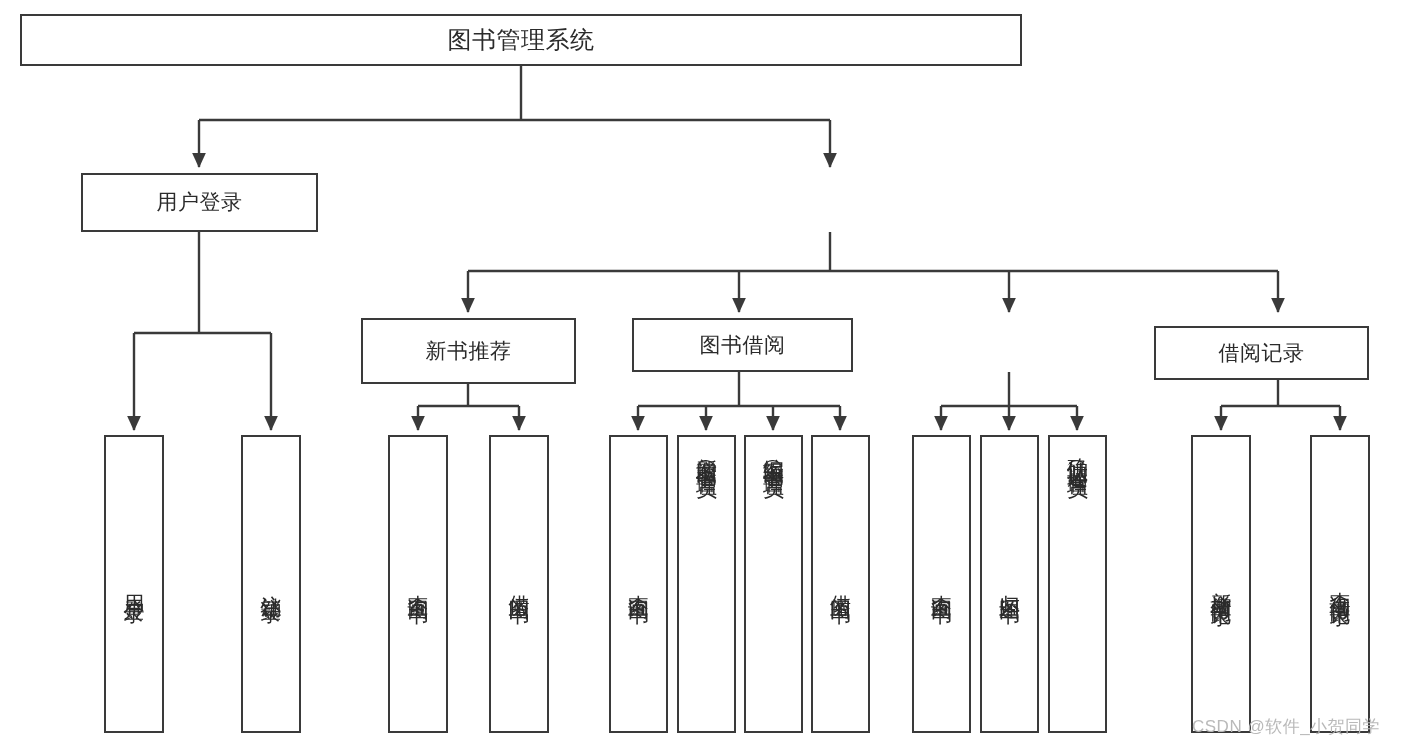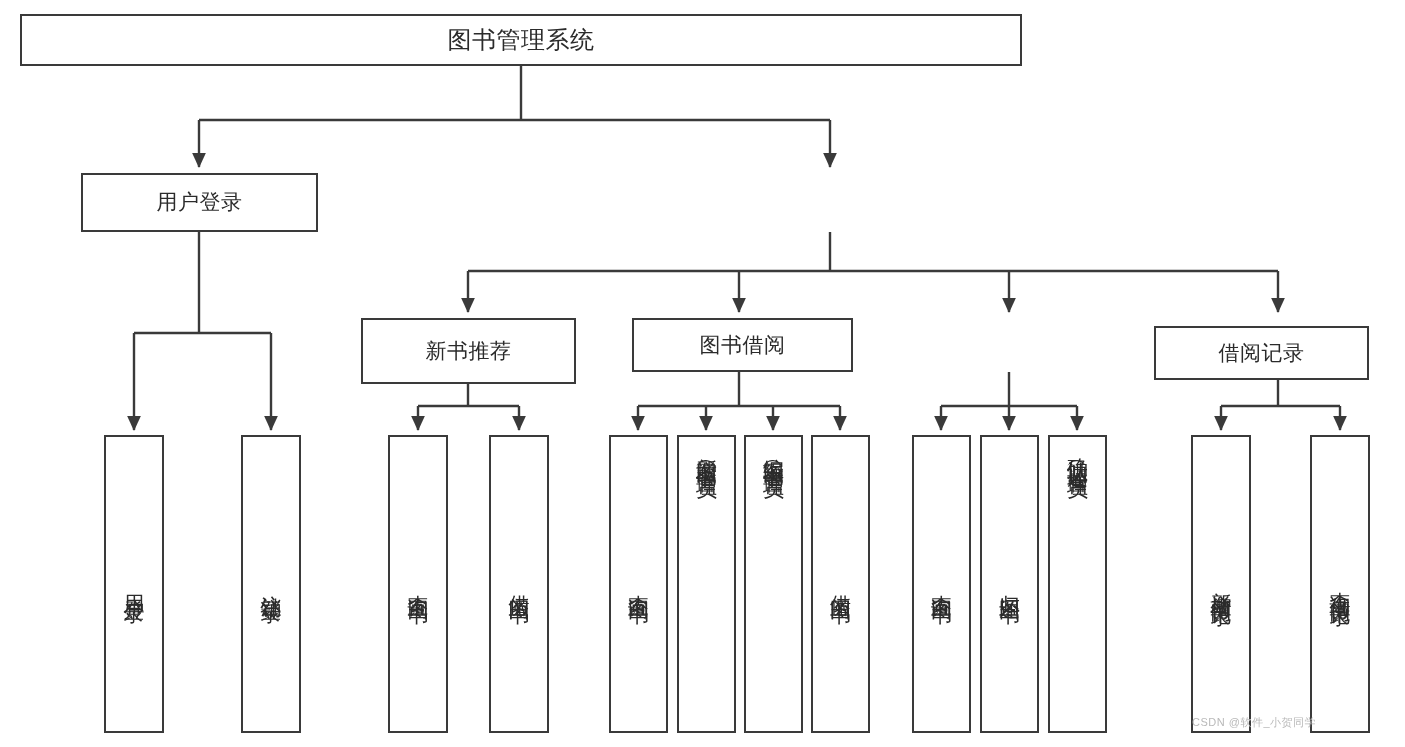--- a/index.html
+++ b/index.html
@@ -67,21 +67,21 @@
   }
   .node.vertical.tall-text {
     align-items: flex-start;
   }
   .node.vertical.mid-text {
     align-items: center;
     padding-top: 0;
   }
   .watermark {
     position: absolute;
-    font-size: 11px;
+    font-size: 17px;
     color: #b9b9b9;
     white-space: nowrap;
     letter-spacing: 0.5px;
     user-select: none;
   }
 </style>
 </head>
 <body>
 
 <div id="diagram-root">

